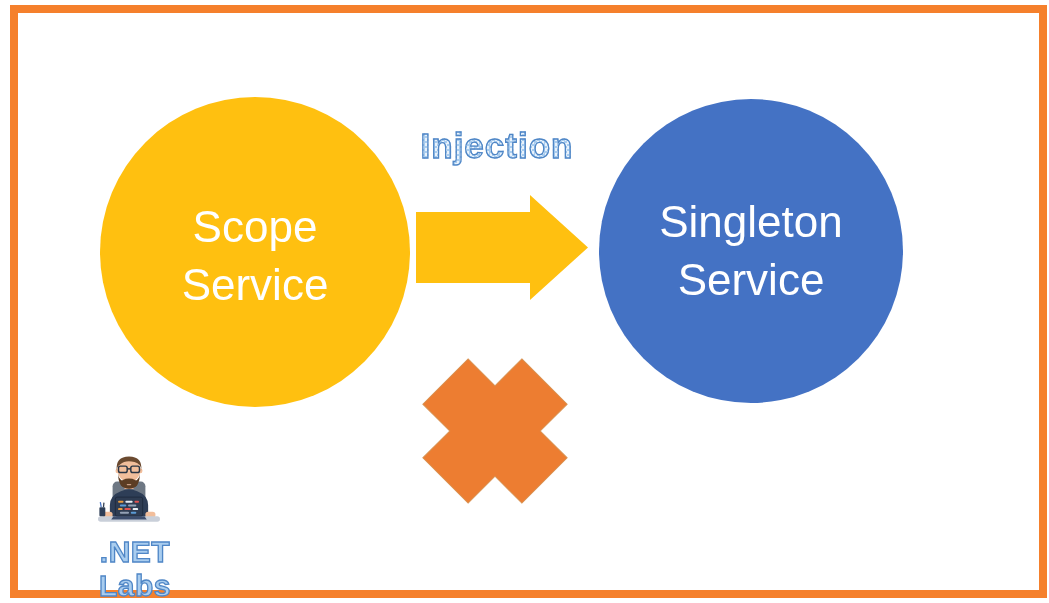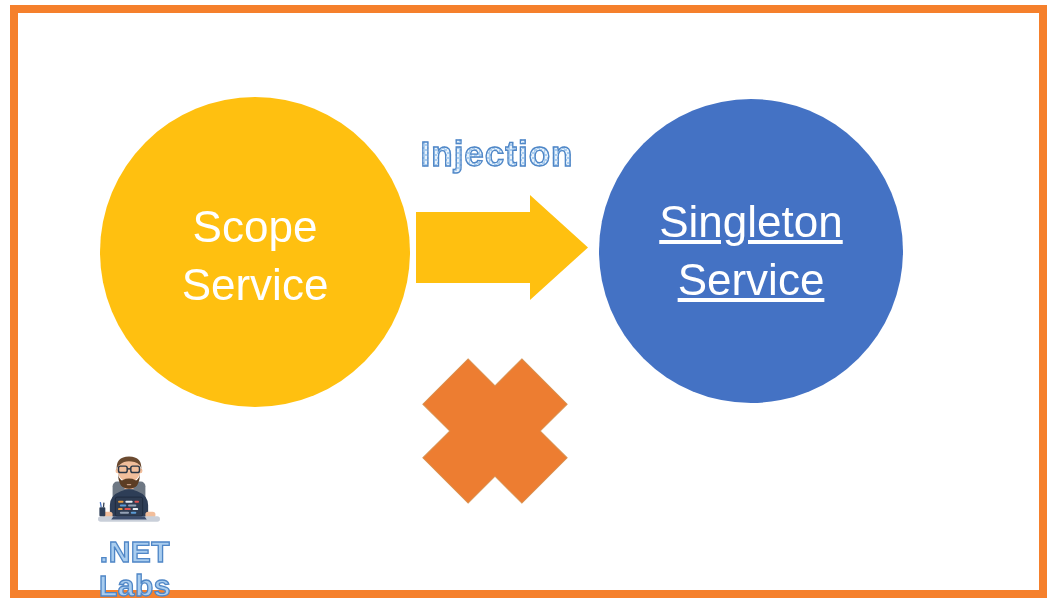--- a/index.html
+++ b/index.html
@@ -41,21 +41,21 @@
     left: 100px; top: 97px;
     width: 310px; height: 310px;
     background: var(--c-gold, #FFC010);
   }
   .circle-scope .label { width: 220px; margin-top: 8px; }
   .circle-singleton {
     left: 599px; top: 99px;
     width: 304px; height: 304px;
     background: var(--c-blue, #4472C4);
   }
-  .circle-singleton .label { width: 232px; text-decoration: underline; }
+  .circle-singleton .label { width: 232px; }
 
   .arrow-svg {
     position: absolute;
     left: 416px; top: 195px;
     width: 172px; height: 105px;
   }
   .arrow-svg polygon { fill: var(--c-gold, #FFC010); }
 
   .wordart {
     font-weight: bold;
@@ -67,21 +67,21 @@
     .wordart.checkered {
       background-image: repeating-conic-gradient(var(--c-wordart-fill, #A9CDEF) 0% 25%, #E9F2FB 0% 50%);
       background-size: 5px 5px;
       -webkit-background-clip: text;
       background-clip: text;
       color: transparent;
     }
   }
   .injection-label {
     position: absolute;
-    left: 377px; top: 134px;
+    left: 377px; top: 126px;
     width: 240px;
     text-align: center;
     font-size: 35px;
   }
   .cross-svg {
     position: absolute;
     left: 422px; top: 358px;
     width: 146px; height: 146px;
   }
   .cross-svg polygon {

